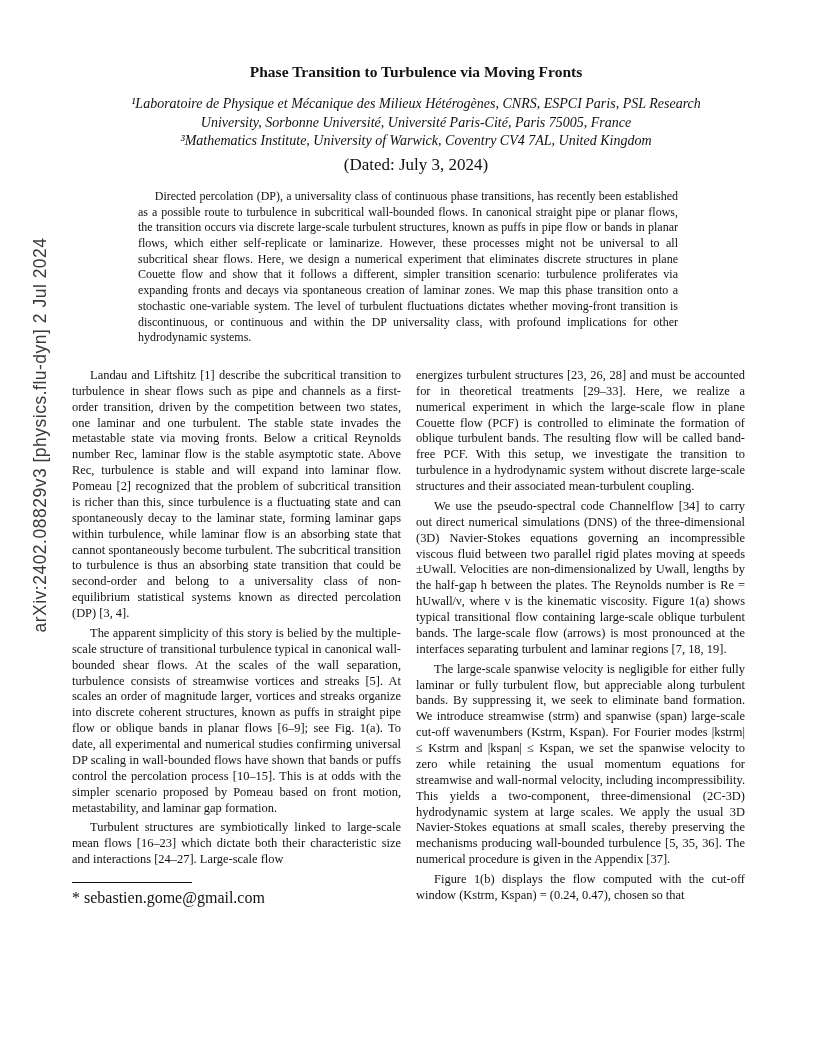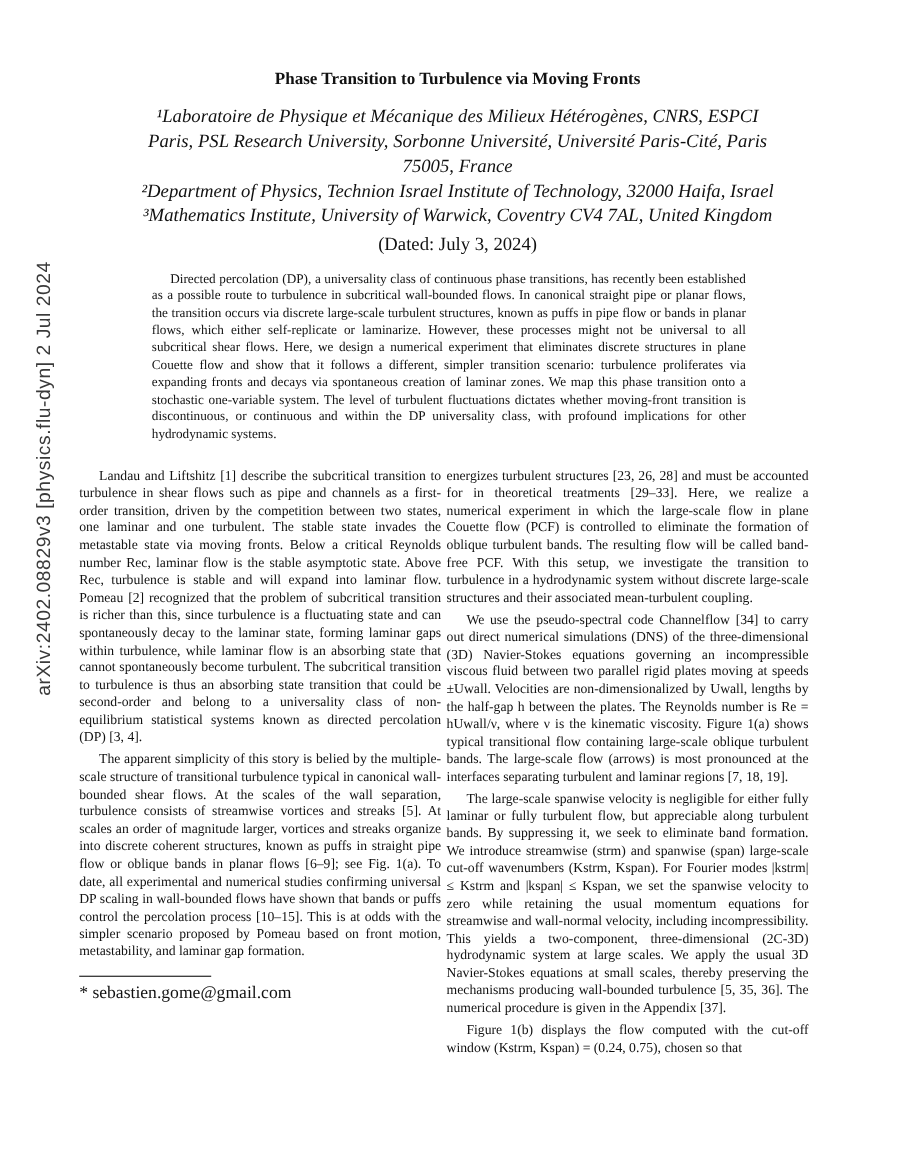--- a/index.html
+++ b/index.html
@@ -32,40 +32,40 @@
     font-weight:bold;
     margin:0 120px 14px 120px;
     line-height:1.25;
   }
   .authors{
     font-size:12.5px;
     margin-bottom:3px;
   }
   .affiliations{
     font-style:italic;
-    font-size:17px;
+    font-size:14px;
     line-height:1.32;
     margin:0 110px;
   }
   .affil-line{margin:0;}
   .dated{
     font-size:17px;
     margin-top:4px;
   }
   .abstract{
     margin:14px auto 0 auto;
     width:540px;
     font-size:12px;
     line-height:1.31;
     text-align:justify;
     text-indent:1.4em;
   }
   .columns{
     display:flex;
-    gap:5px;
+    gap:15px;
     margin:22px 71px 0 72px;
   }
   .col{
     width:329px;
     font-size:12.45px;
     line-height:1.276;
     text-align:justify;
   }
   .col p{
     margin:0 0 4px 0;
@@ -90,42 +90,42 @@
 <body>
 
 <div class="page">
 
   <div class="arxiv-watermark">arXiv:2402.08829v3  [physics.flu-dyn]  2 Jul 2024</div>
 
   <div class="header">
     <h1 class="title">Phase Transition to Turbulence via Moving Fronts</h1>
     <div class="affiliations">
       <div class="affil-line">¹Laboratoire de Physique et Mécanique des Milieux Hétérogènes, CNRS, ESPCI Paris, PSL Research University, Sorbonne Université, Université Paris-Cité, Paris 75005, France</div>
-      <div class="affil-line">²Department of Physics, Technion Israel Institute of Technology, 32000 Haifa, Israel</div>
       <div class="affil-line">³Mathematics Institute, University of Warwick, Coventry CV4 7AL, United Kingdom</div>
     </div>
     <div class="dated">(Dated: July 3, 2024)</div>
   </div>
 
   <div class="abstract">Directed percolation (DP), a universality class of continuous phase transitions, has recently been established as a possible route to turbulence in subcritical wall-bounded flows. In canonical straight pipe or planar flows, the transition occurs via discrete large-scale turbulent structures, known as puffs in pipe flow or bands in planar flows, which either self-replicate or laminarize. However, these processes might not be universal to all subcritical shear flows. Here, we design a numerical experiment that eliminates discrete structures in plane Couette flow and show that it follows a different, simpler transition scenario: turbulence proliferates via expanding fronts and decays via spontaneous creation of laminar zones. We map this phase transition onto a stochastic one-variable system. The level of turbulent fluctuations dictates whether moving-front transition is discontinuous, or continuous and within the DP universality class, with profound implications for other hydrodynamic systems.</div>
 
   <div class="columns">
 
     <div class="col">
       <p>Landau and Liftshitz [1] describe the subcritical transition to turbulence in shear flows such as pipe and channels as a first-order transition, driven by the competition between two states, one laminar and one turbulent. The stable state invades the metastable state via moving fronts. Below a critical Reynolds number Rec, laminar flow is the stable asymptotic state. Above Rec, turbulence is stable and will expand into laminar flow. Pomeau [2] recognized that the problem of subcritical transition is richer than this, since turbulence is a fluctuating state and can spontaneously decay to the laminar state, forming laminar gaps within turbulence, while laminar flow is an absorbing state that cannot spontaneously become turbulent. The subcritical transition to turbulence is thus an absorbing state transition that could be second-order and belong to a universality class of non-equilibrium statistical systems known as directed percolation (DP) [3, 4].</p>
       <p>The apparent simplicity of this story is belied by the multiple-scale structure of transitional turbulence typical in canonical wall-bounded shear flows. At the scales of the wall separation, turbulence consists of streamwise vortices and streaks [5]. At scales an order of magnitude larger, vortices and streaks organize into discrete coherent structures, known as puffs in straight pipe flow or oblique bands in planar flows [6–9]; see Fig. 1(a). To date, all experimental and numerical studies confirming universal DP scaling in wall-bounded flows have shown that bands or puffs control the percolation process [10–15]. This is at odds with the simpler scenario proposed by Pomeau based on front motion, metastability, and laminar gap formation.</p>
+      <p>Turbulent structures are symbiotically linked to large-scale mean flows [16–23] which dictate both their characteristic size and interactions [24–27]. Large-scale flow</p>
 
       <div class="footnote-block">
         <hr class="footnote-rule">
         <div class="footnote-text">* sebastien.gome@gmail.com</div>
       </div>
     </div>
 
     <div class="col">
       <p class="noindent">energizes turbulent structures [23, 26, 28] and must be accounted for in theoretical treatments [29–33]. Here, we realize a numerical experiment in which the large-scale flow in plane Couette flow (PCF) is controlled to eliminate the formation of oblique turbulent bands. The resulting flow will be called band-free PCF. With this setup, we investigate the transition to turbulence in a hydrodynamic system without discrete large-scale structures and their associated mean-turbulent coupling.</p>
       <p>We use the pseudo-spectral code Channelflow [34] to carry out direct numerical simulations (DNS) of the three-dimensional (3D) Navier-Stokes equations governing an incompressible viscous fluid between two parallel rigid plates moving at speeds ±Uwall. Velocities are non-dimensionalized by Uwall, lengths by the half-gap h between the plates. The Reynolds number is Re = hUwall/ν, where ν is the kinematic viscosity. Figure 1(a) shows typical transitional flow containing large-scale oblique turbulent bands. The large-scale flow (arrows) is most pronounced at the interfaces separating turbulent and laminar regions [7, 18, 19].</p>
       <p>The large-scale spanwise velocity is negligible for either fully laminar or fully turbulent flow, but appreciable along turbulent bands. By suppressing it, we seek to eliminate band formation. We introduce streamwise (strm) and spanwise (span) large-scale cut-off wavenumbers (Kstrm, Kspan). For Fourier modes |kstrm| ≤ Kstrm and |kspan| ≤ Kspan, we set the spanwise velocity to zero while retaining the usual momentum equations for streamwise and wall-normal velocity, including incompressibility. This yields a two-component, three-dimensional (2C-3D) hydrodynamic system at large scales. We apply the usual 3D Navier-Stokes equations at small scales, thereby preserving the mechanisms producing wall-bounded turbulence [5, 35, 36]. The numerical procedure is given in the Appendix [37].</p>
-      <p>Figure 1(b) displays the flow computed with the cut-off window (Kstrm, Kspan) = (0.24, 0.75), chosen so that</p>
+      <p>Figure 1(b) displays the flow computed with the cut-off window (Kstrm, Kspan) = (0.24, 0.47), chosen so that</p>
     </div>
 
   </div>
 
 </div>
 
 </body></html>

